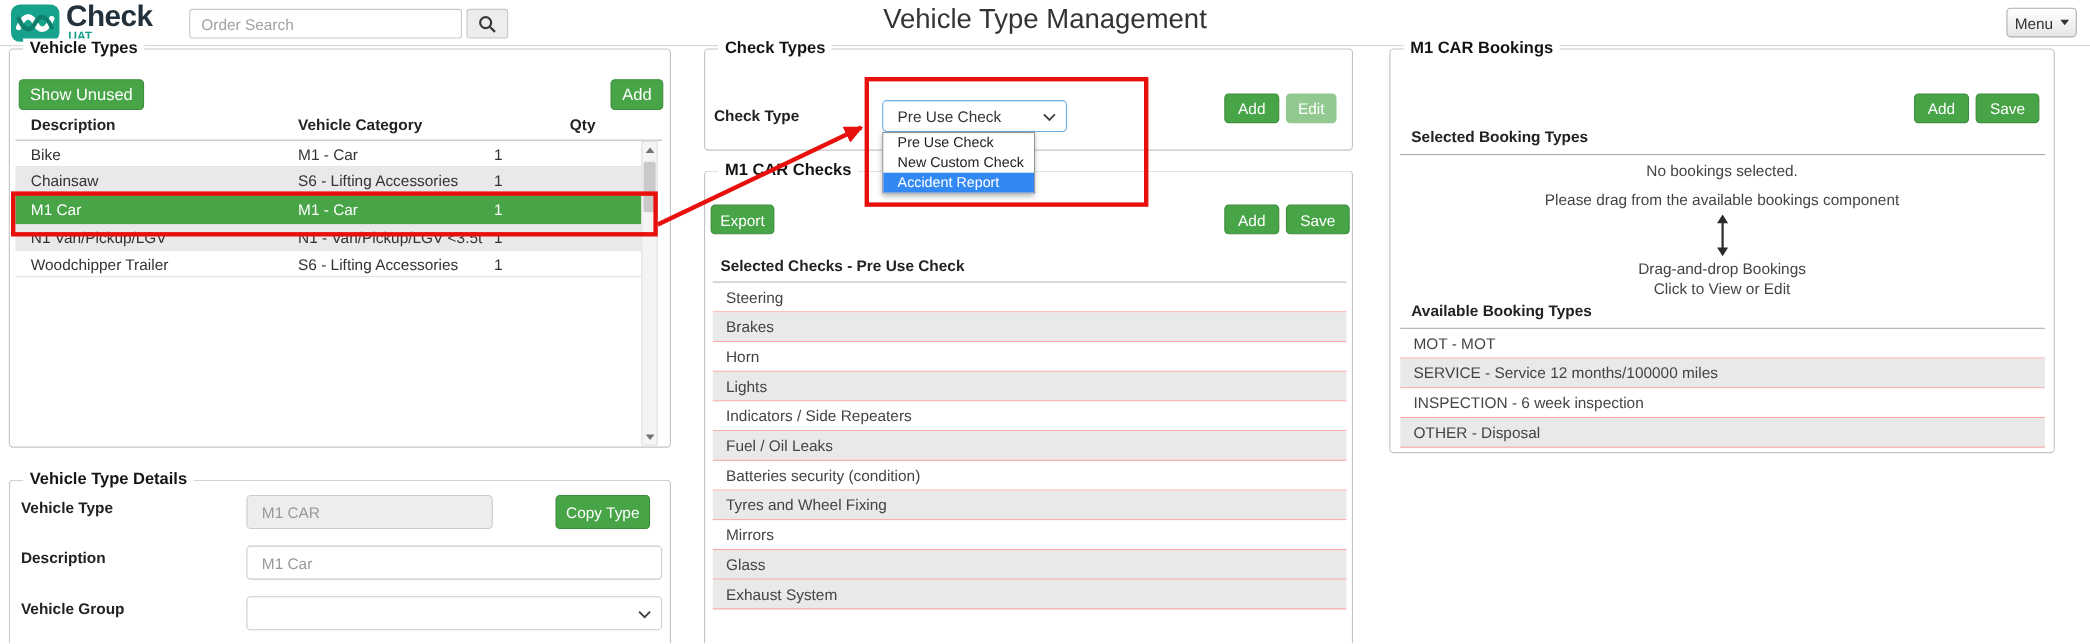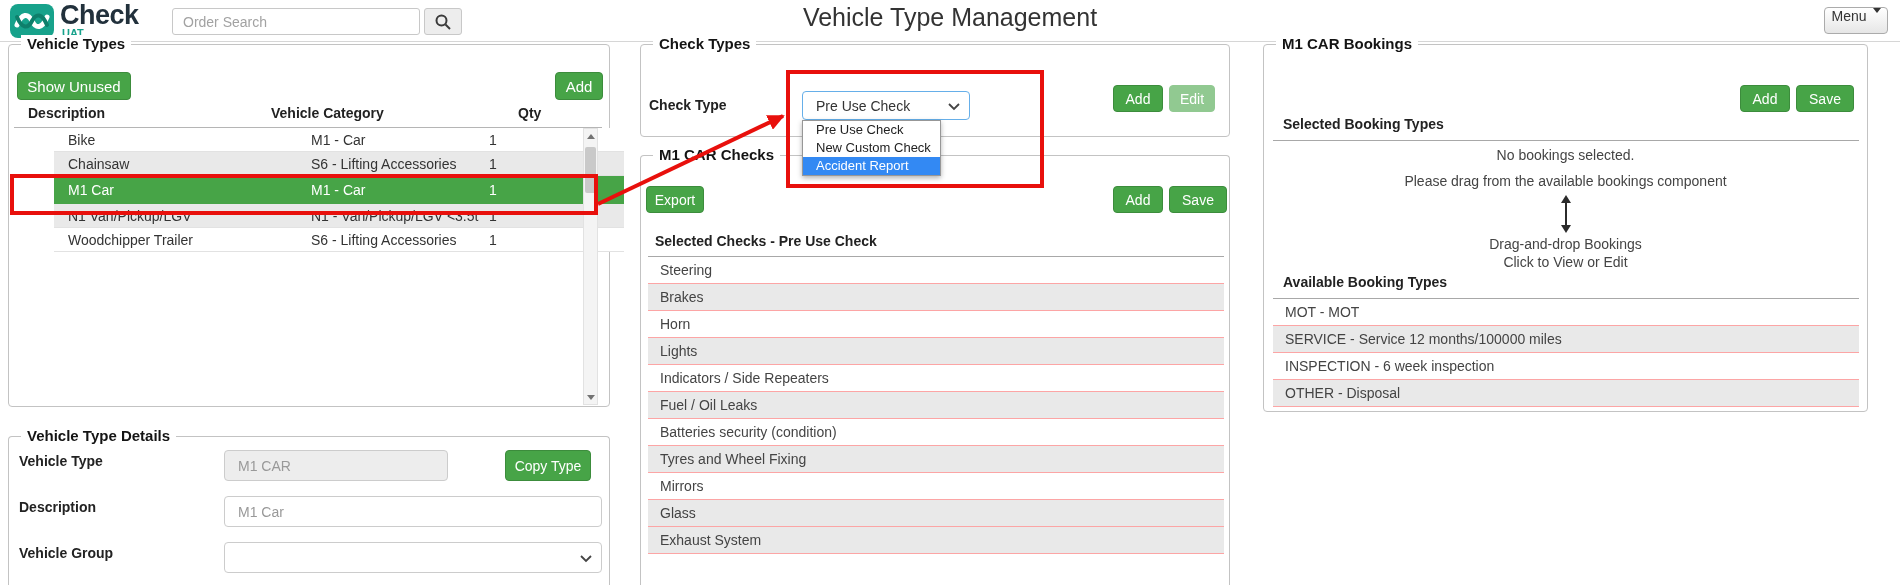--- a/index.html
+++ b/index.html
@@ -12,33 +12,33 @@
   .brand-env{position:absolute;left:62px;top:27px;font-size:11px;font-weight:bold;color:#17a28b;}
   .search-input{position:absolute;left:172px;top:8px;width:248px;height:27px;box-sizing:border-box;
         border:1px solid #c8c8c8;border-radius:3px;padding:0 10px;font-size:14px;color:#333;
         font-family:"Liberation Sans",sans-serif;outline:none;}
   .search-input::placeholder{color:#a2a2a2;}
   .search-btn{position:absolute;left:424px;top:8px;width:38px;height:27px;box-sizing:border-box;background:#ededed;
         border:1px solid #c8c8c8;border-radius:3px;display:flex;align-items:center;justify-content:center;cursor:pointer;}
   .page-title{position:absolute;left:950px;top:3px;transform:translateX(-50%);font-size:25px;color:#333;white-space:nowrap;}
   .menu-btn{position:absolute;left:1824px;top:7px;width:64px;height:27px;box-sizing:border-box;
         background:linear-gradient(#ffffff,#e6e6e6);border:1px solid #ababab;border-radius:4px;
-        display:flex;align-items:flex-start;justify-content:center;gap:6px;font-size:14px;color:#333;cursor:pointer;}
+        display:flex;align-items:center;justify-content:center;gap:6px;font-size:14px;color:#333;cursor:pointer;}
   .caret{width:0;height:0;border-left:4px solid transparent;border-right:4px solid transparent;border-top:5px solid #333;}
   
   .panel{position:absolute;box-sizing:border-box;border:1px solid #c3c3c3;border-radius:4px;background:#fff;}
   .legend{position:absolute;top:-10px;left:12px;background:#fff;padding:0 6px;font-size:15px;font-weight:bold;color:#141414;white-space:nowrap;}
   .btn{position:absolute;box-sizing:border-box;display:flex;align-items:center;justify-content:center;
        background:#47a447;color:#fff;border:1px solid #3c8c3c;border-radius:4px;font-size:14px;cursor:pointer;white-space:nowrap;}
   .btn.disabled{background:#91c991;border-color:#91c991;cursor:default;}
   .bold-lbl{position:absolute;font-weight:bold;font-size:14px;color:#222;white-space:nowrap;}
   
   .thead{position:absolute;left:5px;top:56px;width:588px;height:26px;border-bottom:1px solid #b5b5b5;}
   .thead span{position:absolute;top:4px;font-weight:bold;color:#222;}
-  .tbody{position:absolute;left:5px;top:83px;width:570px;margin-left:40px;}
+  .tbody{position:absolute;left:5px;top:83px;width:570px;}
   .vrow{position:relative;height:23px;border-bottom:1px solid #e2e2e2;background:#fff;cursor:pointer;}
   .vrow.alt{background:#e9e9e9;}
   .vrow.sel{background:#47a447;color:#fff;height:28px;border-bottom:none;}
   .vrow span{position:absolute;top:50%;transform:translateY(-50%);white-space:nowrap;}
   .vrow .c1{left:14px;} .vrow .c2{left:257px;} .vrow .c3{left:435px;}
   
   .vscroll{position:absolute;left:574px;top:83px;width:15px;height:277px;background:#f4f4f4;border:1px solid #e2e2e2;box-sizing:border-box;}
   .sb-up,.sb-dn{position:absolute;left:0;width:13px;height:14px;display:flex;align-items:center;justify-content:center;}
   .sb-up{top:0;} .sb-dn{bottom:0;}
   .tri-up{width:0;height:0;border-left:4px solid transparent;border-right:4px solid transparent;border-bottom:5px solid #737373;}

